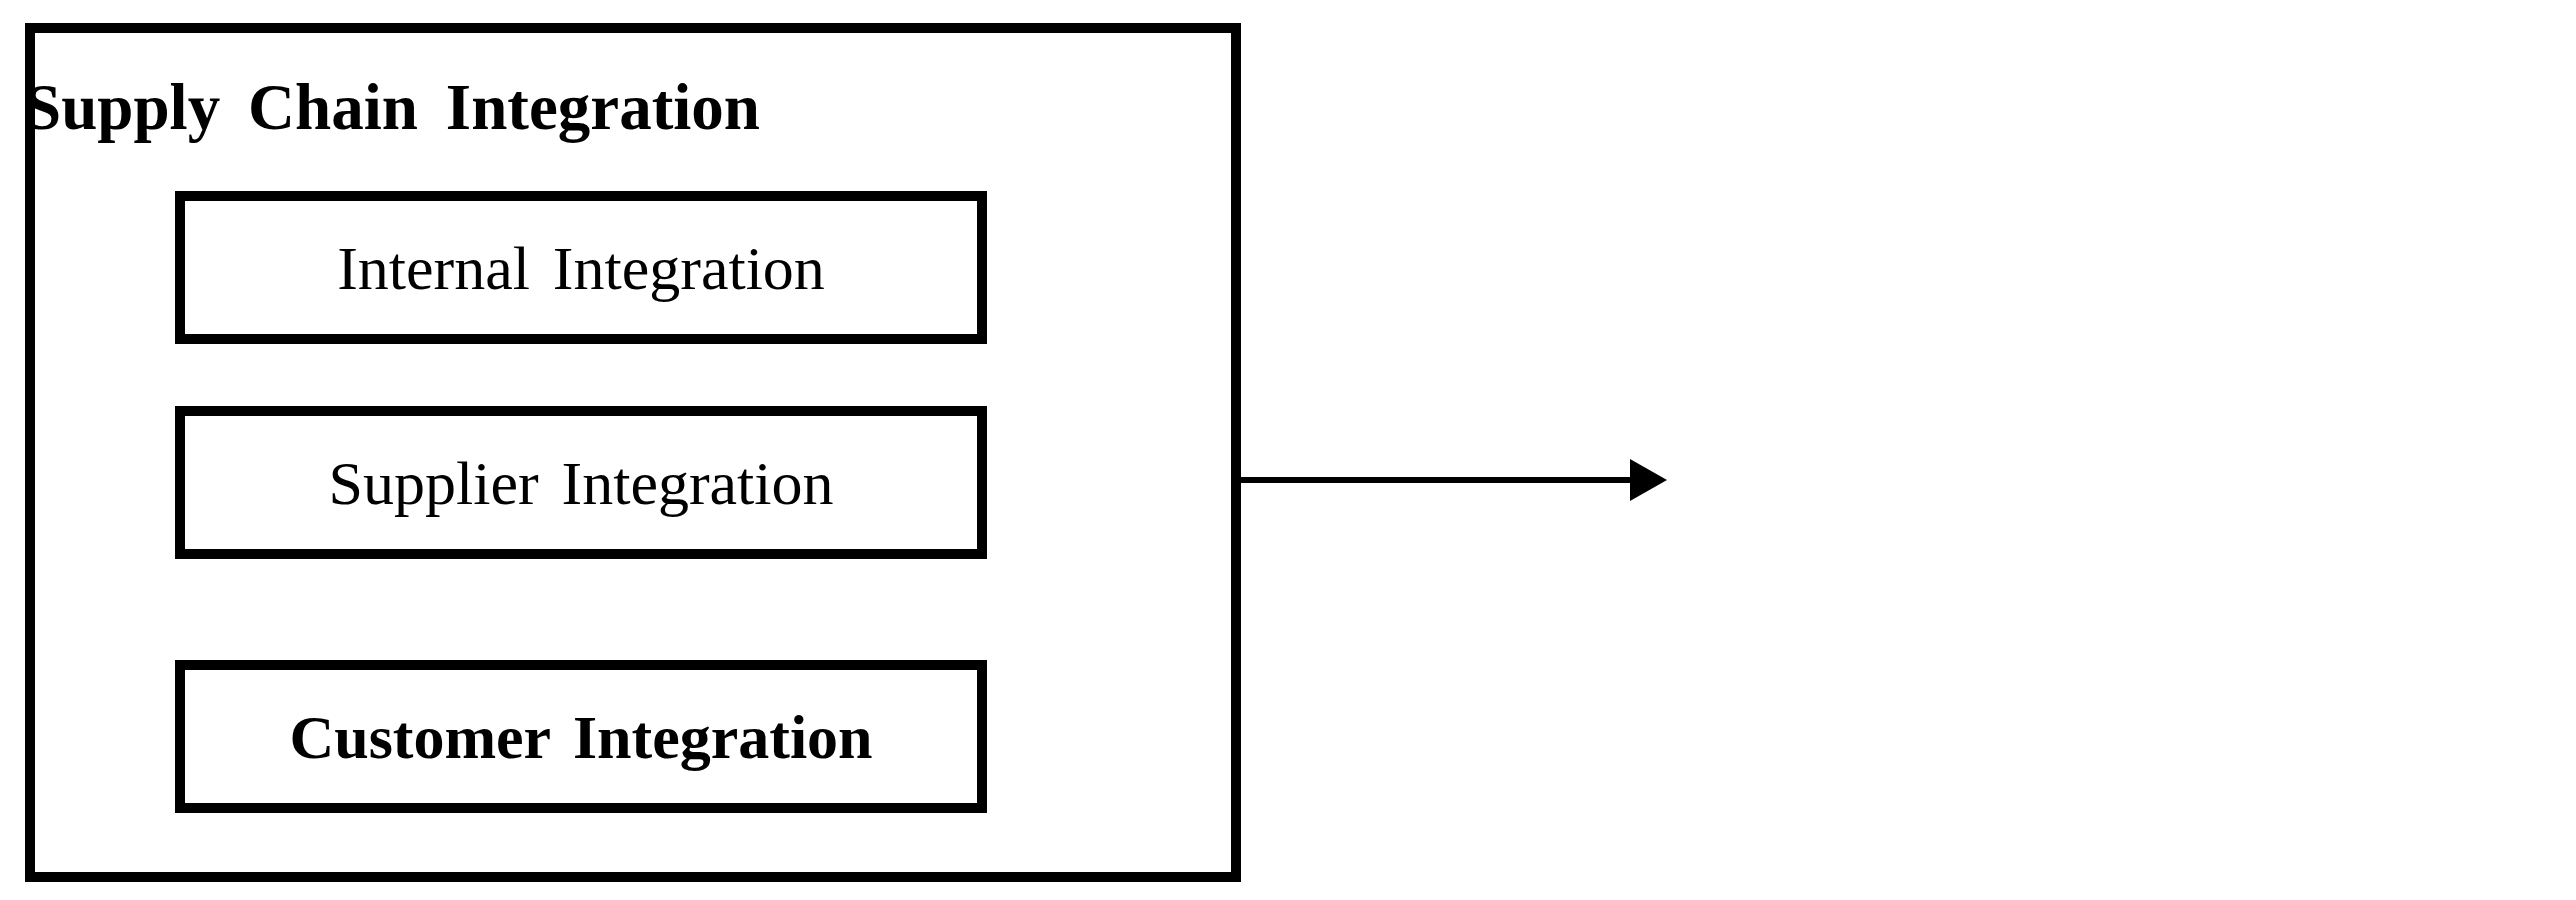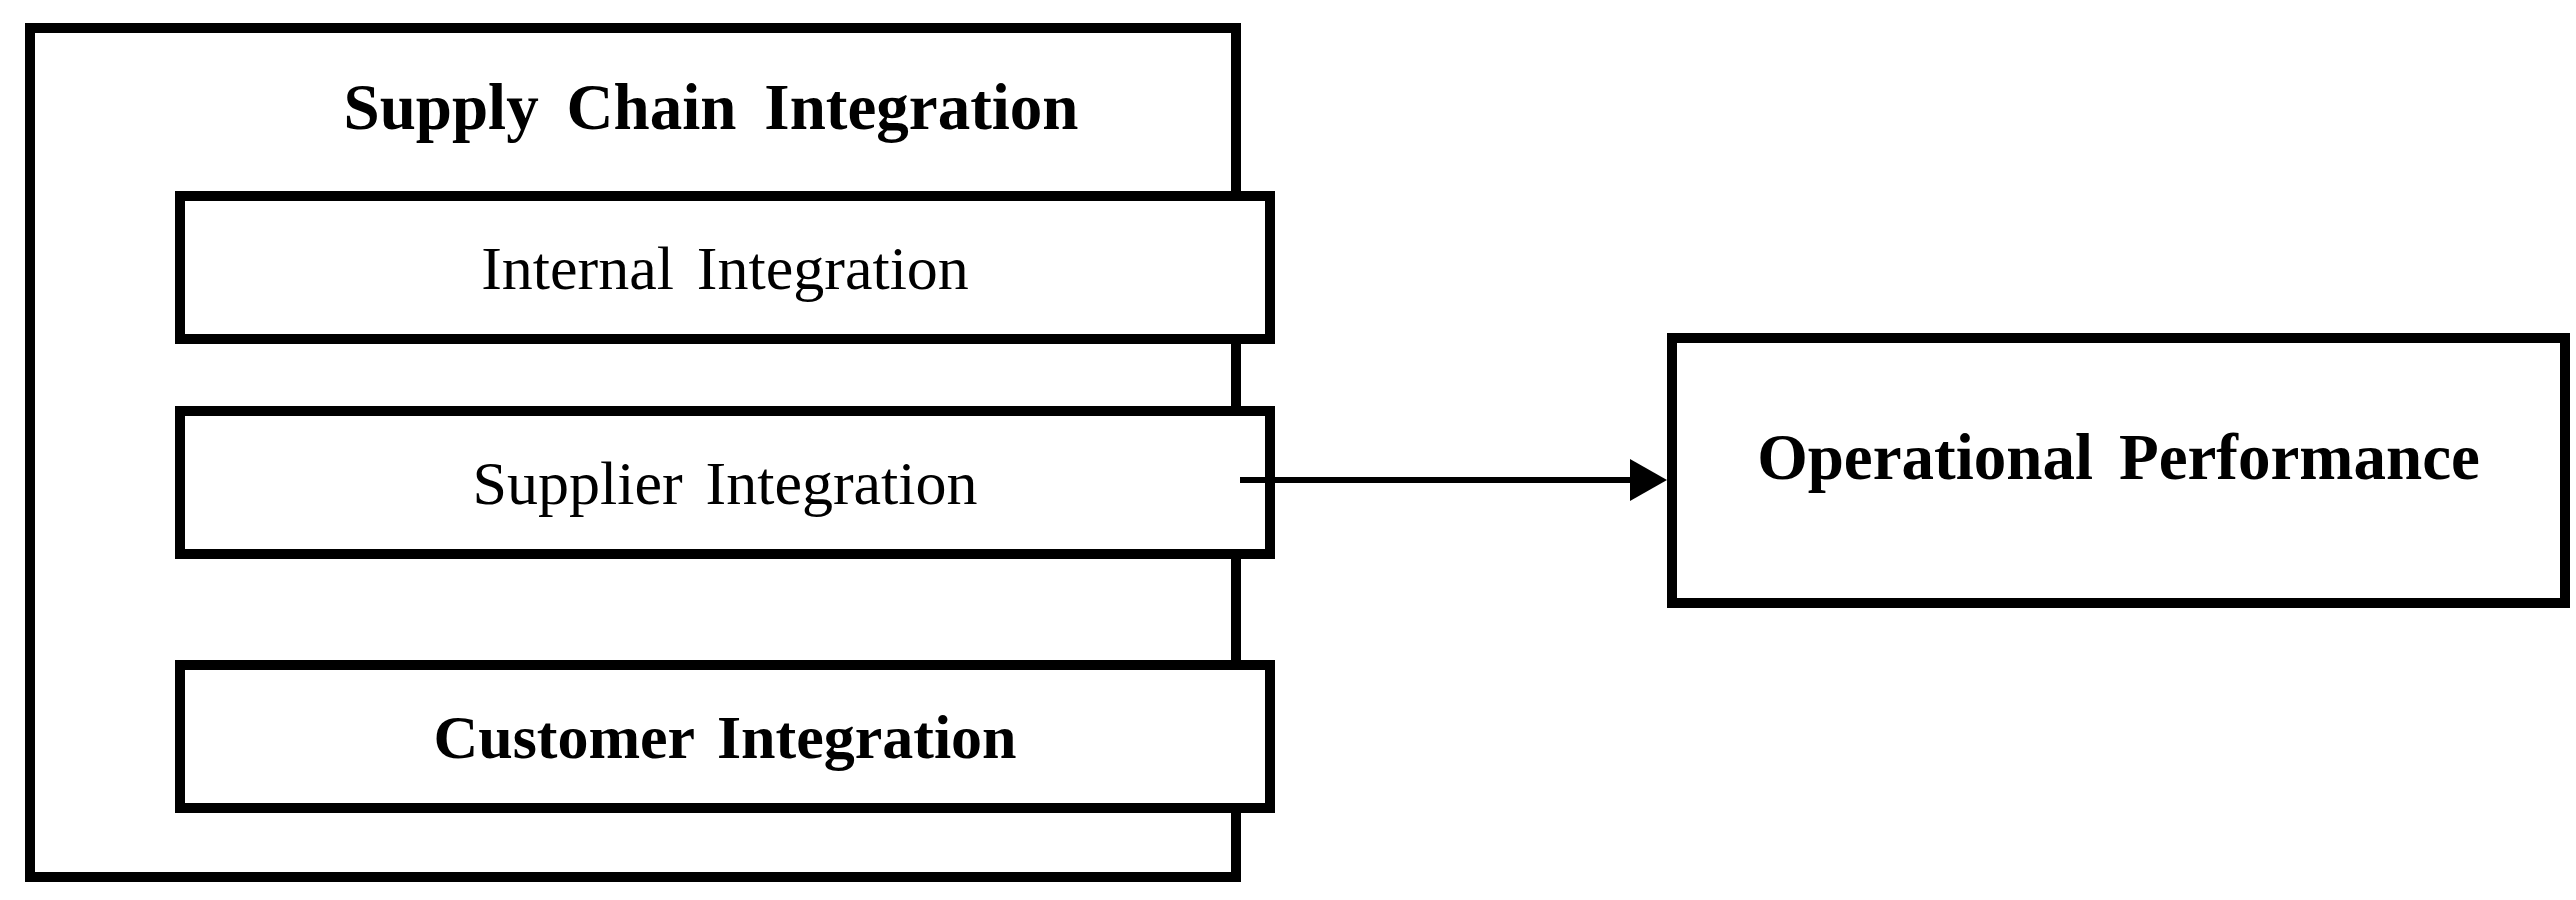--- a/index.html
+++ b/index.html
@@ -26,30 +26,29 @@
     left: 25px;
     top: 22.6px;
     width: 1216px;
     height: 859px;
   }
   .group-title {
     position: absolute;
     left: 25px;
     top: 75px;
     width: 1372px;
-    text-align: center;
     font-size: 65px;
     font-weight: bold;
     line-height: 1.0;
     word-spacing: 0.18em;
     white-space: nowrap;
   }
   .sub-box {
     left: 175px;
-    width: 1100px;
+    width: 812px;
     height: 153px;
     display: flex;
     align-items: center;
     justify-content: center;
   }
   .sub-box-1 { top: 191px; }
   .sub-box-2 { top: 406px; align-items: center; }
   .sub-box-3 { top: 660px; font-weight: bold; }
   .sub-label {
     font-size: 62px;
@@ -111,18 +110,15 @@
     <span class="sub-label">Supplier Integration</span>
   </div>
 
   <div class="box sub-box sub-box-3">
     <span class="sub-label">Customer Integration</span>
   </div>
 
   <div class="arrow-line"></div>
   <div class="arrow-head"></div>
 
-  <div class="box outcome-box">
-    <span class="outcome-label">Operational Performance</span>
-  </div>
 
 </div>
 
 
 </body></html>

